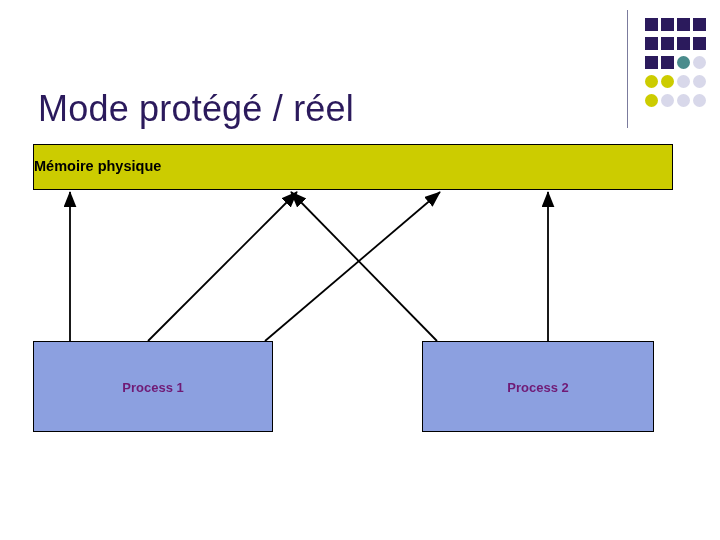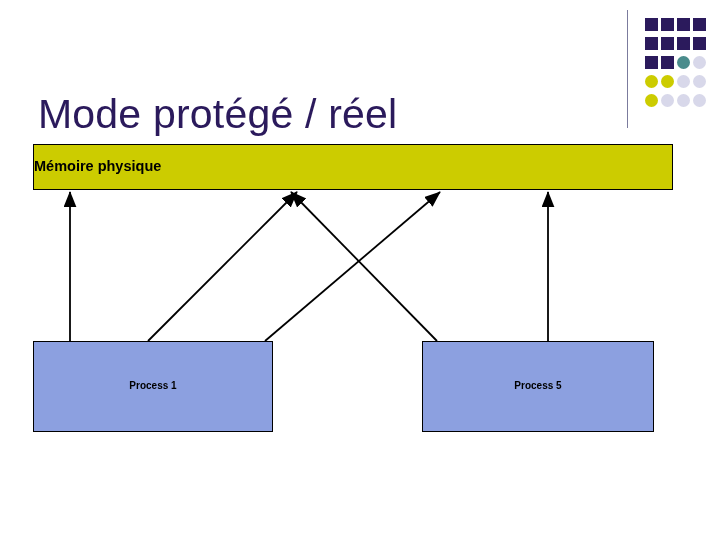--- a/index.html
+++ b/index.html
@@ -48,21 +48,21 @@
     height: 118px;
     background: #7b7b9d;
   }
 
   
   #title {
     position: absolute;
     left: 38px;
     top: 63px;
     width: 560px;
-    font-size: 41px;
+    font-size: 36px;
     line-height: 1.2;
     color: #2b1a5c;
     font-weight: normal;
     letter-spacing: 0.2px;
   }
 
   
   #memory-box {
     position: absolute;
     left: 33px;
@@ -92,23 +92,23 @@
     box-sizing: border-box;
   }
   #process1-box { left: 33px;  top: 341px; width: 240px; height: 91px; }
   #process2-box { left: 422px; top: 341px; width: 232px; height: 91px; }
   .process-label {
     position: absolute;
     left: 0;
     top: 38px;
     width: 100%;
     text-align: center;
-    font-size: 10px;
+    font-size: 13px;
     font-weight: bold;
-    color: #000000;
+    color: #701a75;
   }
 
   
   #arrows {
     position: absolute;
     left: 0;
     top: 0;
     width: 720px;
     height: 540px;
     pointer-events: none;
@@ -148,21 +148,21 @@
 
   <div id="memory-box">
     <div id="memory-label">Mémoire physique</div>
   </div>
 
   <div id="process1-box" class="process-box">
     <div class="process-label">Process 1</div>
   </div>
 
   <div id="process2-box" class="process-box">
-    <div class="process-label">Process 5</div>
+    <div class="process-label">Process 2</div>
   </div>
 
   <svg id="arrows" viewBox="0 0 720 540">
     <defs>
       <marker id="ah" markerWidth="10" markerHeight="10" refX="8.5" refY="3.6" orient="auto" markerUnits="strokeWidth">
         <path d="M0,0 L9,3.6 L0,7.2 z" fill="#000000"></path>
       </marker>
     </defs>
     <g id="arrow-group" stroke="#000000" stroke-width="1.8" fill="none">
         <line x1="70" y1="341" x2="70" y2="192" marker-end="url(#ah)" stroke="#000000"></line>

